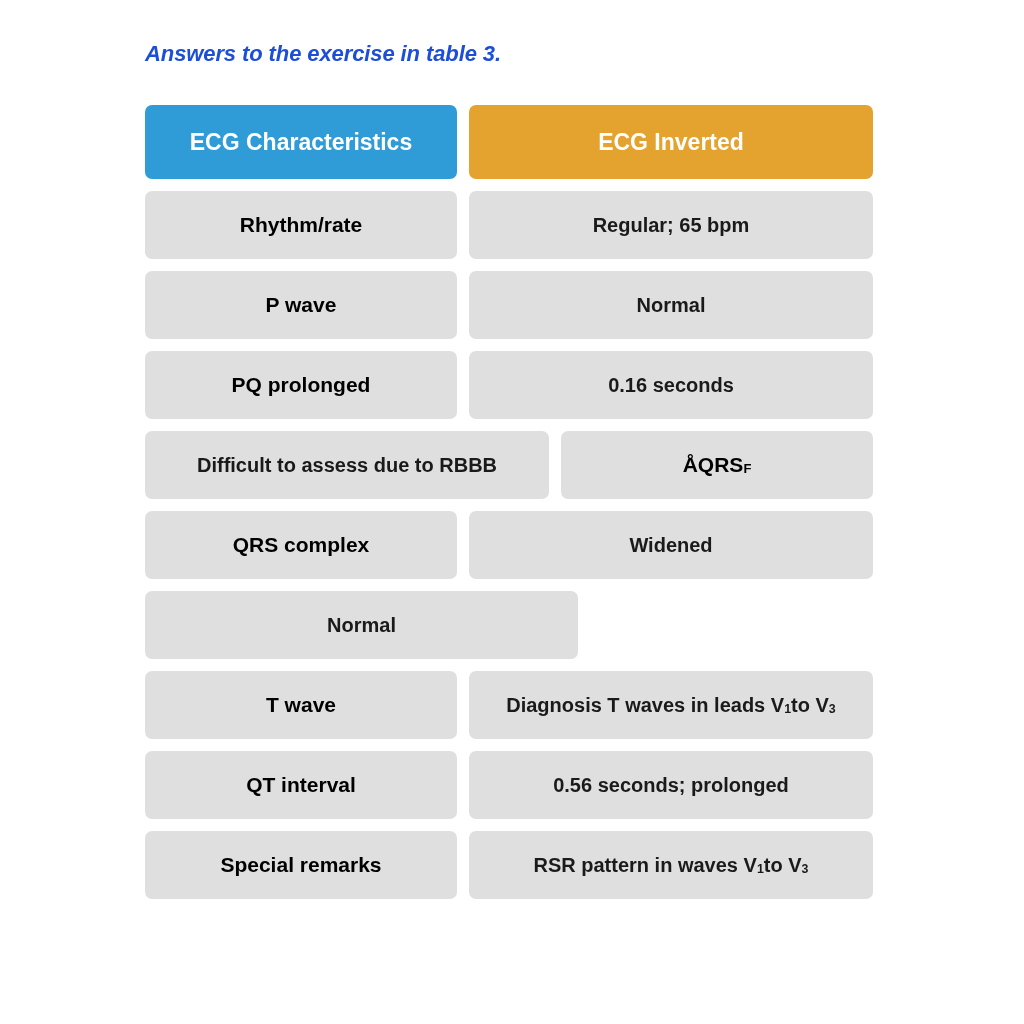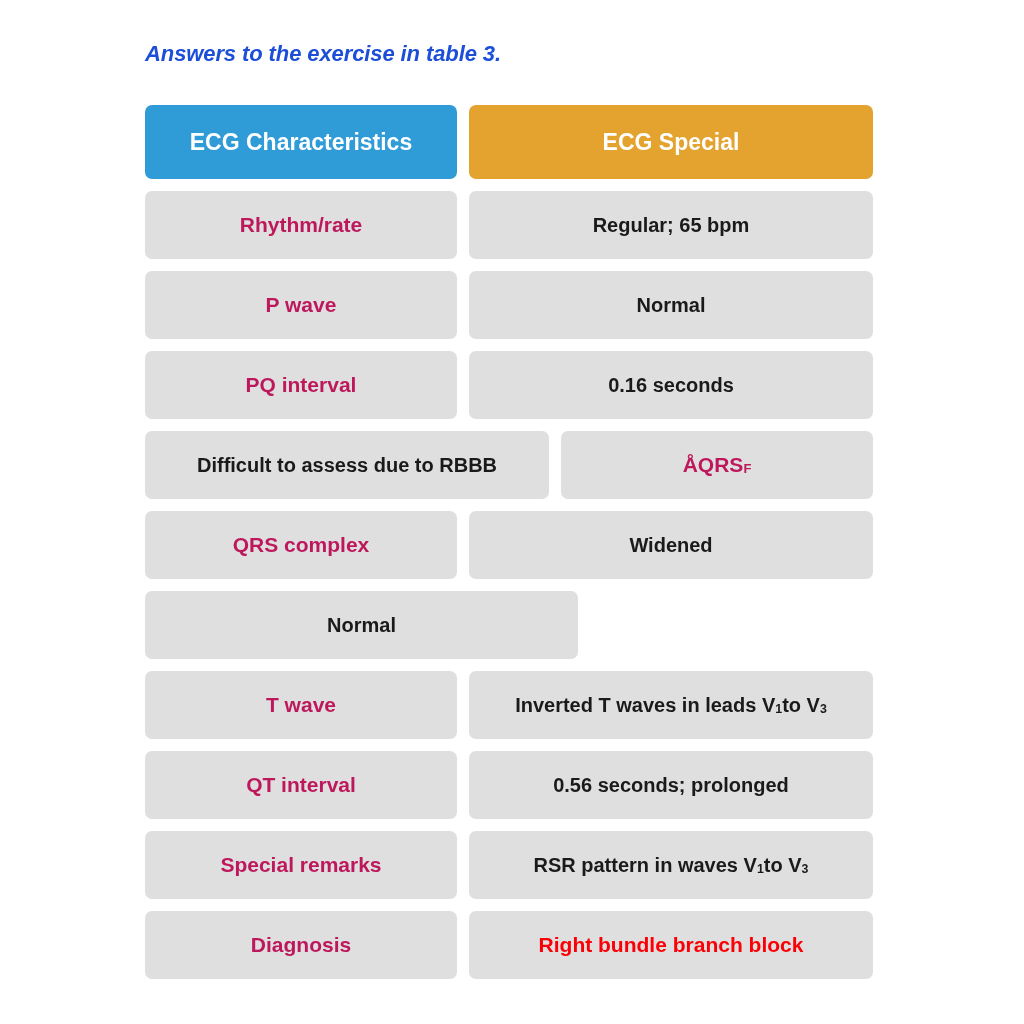--- a/index.html
+++ b/index.html
@@ -65,21 +65,21 @@
     font-weight: bold;
   }
   .head-b {
     background: #e3a32e;
     color: #ffffff;
     font-size: 23px;
     font-weight: bold;
   }
   .cell-label {
     background: #dfdfdf;
-    color: #be185d;
+    color: #000000;
     font-size: 21px;
     font-weight: bold;
   }
   .cell-value {
     background: #dfdfdf;
     color: #1a1a1a;
     font-size: 20px;
     font-weight: bold;
   }
   .cell-value.emphasis {
@@ -100,73 +100,69 @@
 <body>
 
 <div id="page">
 
   <div class="caption">Answers to the exercise in table 3.</div>
 
   <div class="table">
 
     <div class="row header">
       <div class="cell col-a head-a">ECG Characteristics</div>
-      <div class="cell col-b head-b">ECG Special</div>
+      <div class="cell col-b head-b">ECG Inverted</div>
     </div>
 
     <div id="body-rows">
         <div class="row body">
           <div class="cell col-a cell-label">Rhythm/rate</div>
           <div class="cell col-b cell-value">Regular; 65 bpm</div>
         </div>
         <div class="row body">
           <div class="cell col-a cell-label">P wave</div>
           <div class="cell col-b cell-value">Normal</div>
         </div>
         <div class="row body">
-          <div class="cell col-a cell-label">PQ interval</div>
+          <div class="cell col-a cell-label">PQ prolonged</div>
           <div class="cell col-b cell-value">0.16 seconds</div>
         </div>
         <div class="row body">
           <div class="cell col-b cell-value">Difficult to assess due to RBBB</div>
           <div class="cell col-a cell-label">
             <span>ÅQRS</span>
             <span class="sub">F</span>
           </div>
         </div>
         <div class="row body">
           <div class="cell col-a cell-label">QRS complex</div>
           <div class="cell col-b cell-value">Widened</div>
         </div>
         <div class="row body">
           <div class="cell col-b cell-value">Normal</div>
         </div>
         <div class="row body">
           <div class="cell col-a cell-label">T wave</div>
           <div class="cell col-b cell-value">
-            <span>Inverted T waves in leads V</span>
+            <span>Diagnosis T waves in leads V</span>
             <span class="sub">1</span>
             <span> to V</span>
             <span class="sub">3</span>
           </div>
         </div>
         <div class="row body">
           <div class="cell col-a cell-label">QT interval</div>
           <div class="cell col-b cell-value">0.56 seconds; prolonged</div>
         </div>
         <div class="row body">
           <div class="cell col-a cell-label">Special remarks</div>
           <div class="cell col-b cell-value">
             <span>RSR pattern in waves V</span>
             <span class="sub">1</span>
             <span> to V</span>
             <span class="sub">3</span>
           </div>
         </div>
-        <div class="row body">
-          <div class="cell col-a cell-label">Diagnosis</div>
-          <div class="cell col-b cell-value emphasis">Right bundle branch block</div>
-        </div>
       </div>
 
   </div>
 
 </div>
 
 </body></html>

